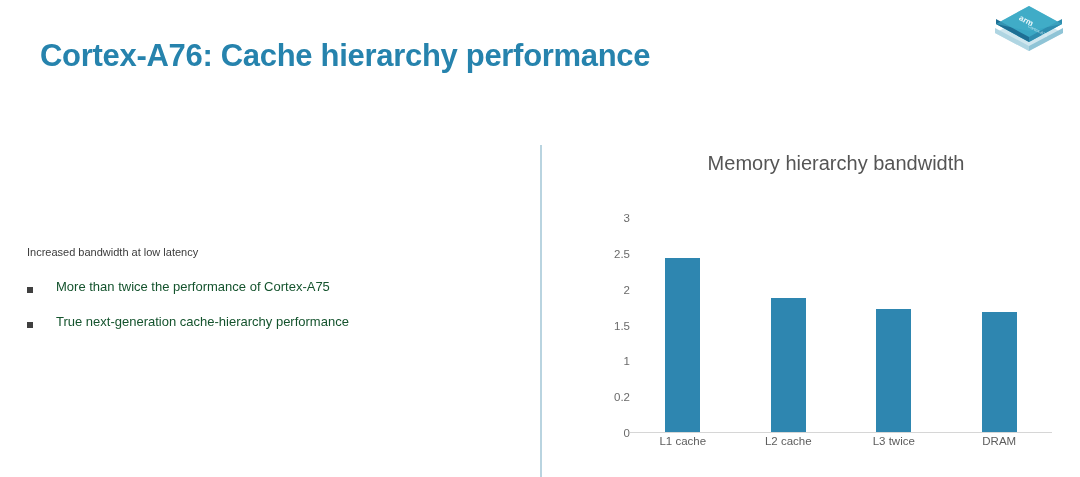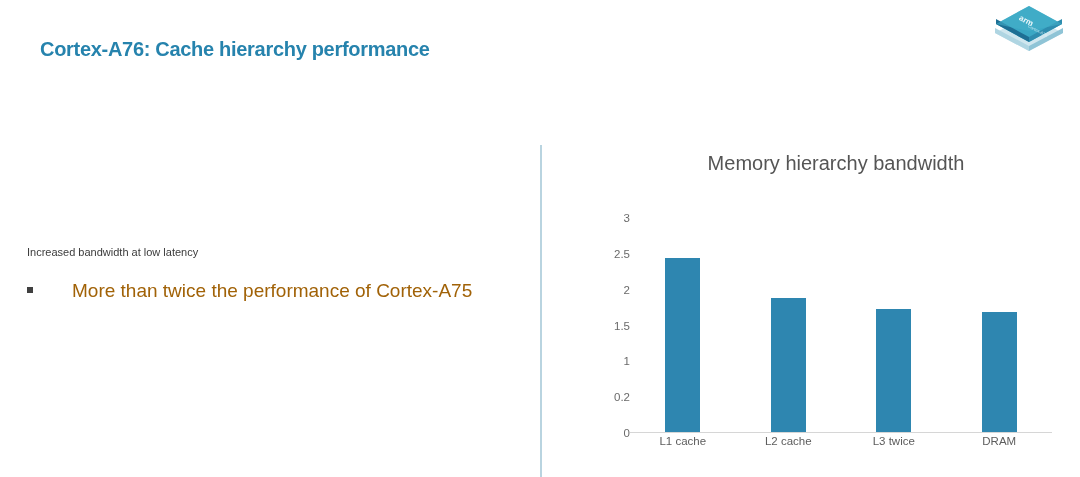--- a/index.html
+++ b/index.html
@@ -13,21 +13,21 @@
     font-family: "Liberation Sans", sans-serif;
     overflow: hidden;
     position: relative;
   }
 
   
   #slide-title {
     position: absolute;
     left: 40px;
     top: 38px;
-    font-size: 20px;
+    font-size: 31px;
     font-weight: bold;
     color: #2683AD;
     letter-spacing: -0.3px;
     white-space: nowrap;
   }
 
   
   #chip-logo {
     position: absolute;
     right: 12px;
@@ -55,24 +55,23 @@
   }
   .bullet-marker {
     width: 6px;
     height: 6px;
     background: #404040;
     margin-top: 8px;
     margin-right: 23px;
     flex: none;
   }
   .bullet-text {
-    font-size: 19px;
-    color: #a16207;
+    font-size: 13px;
+    color: #14532d;
     line-height: 1.25;
-    margin-left: 16px;
   }
 
   
   #divider {
     position: absolute;
     left: 540px;
     top: 145px;
     width: 2px;
     height: 332px;
     background: #b9d4e0;
@@ -188,20 +187,24 @@
 </div>
 
 <div id="body-copy">
   <div id="lead-line">Increased bandwidth at low latency</div>
 
   <div class="bullet-row">
     <span class="bullet-marker"></span>
     <span class="bullet-text">More than twice the performance of Cortex-A75</span>
   </div>
 
+  <div class="bullet-row">
+    <span class="bullet-marker"></span>
+    <span class="bullet-text">True next-generation cache-hierarchy performance</span>
+  </div>
 </div>
 
 <div id="divider"></div>
 
 <div id="chart">
   <div id="chart-title">Memory hierarchy bandwidth</div>
 
   <div id="plot-wrap">
     <div id="y-axis">
         <div class="y-tick" style="top: 0px;">3</div>

